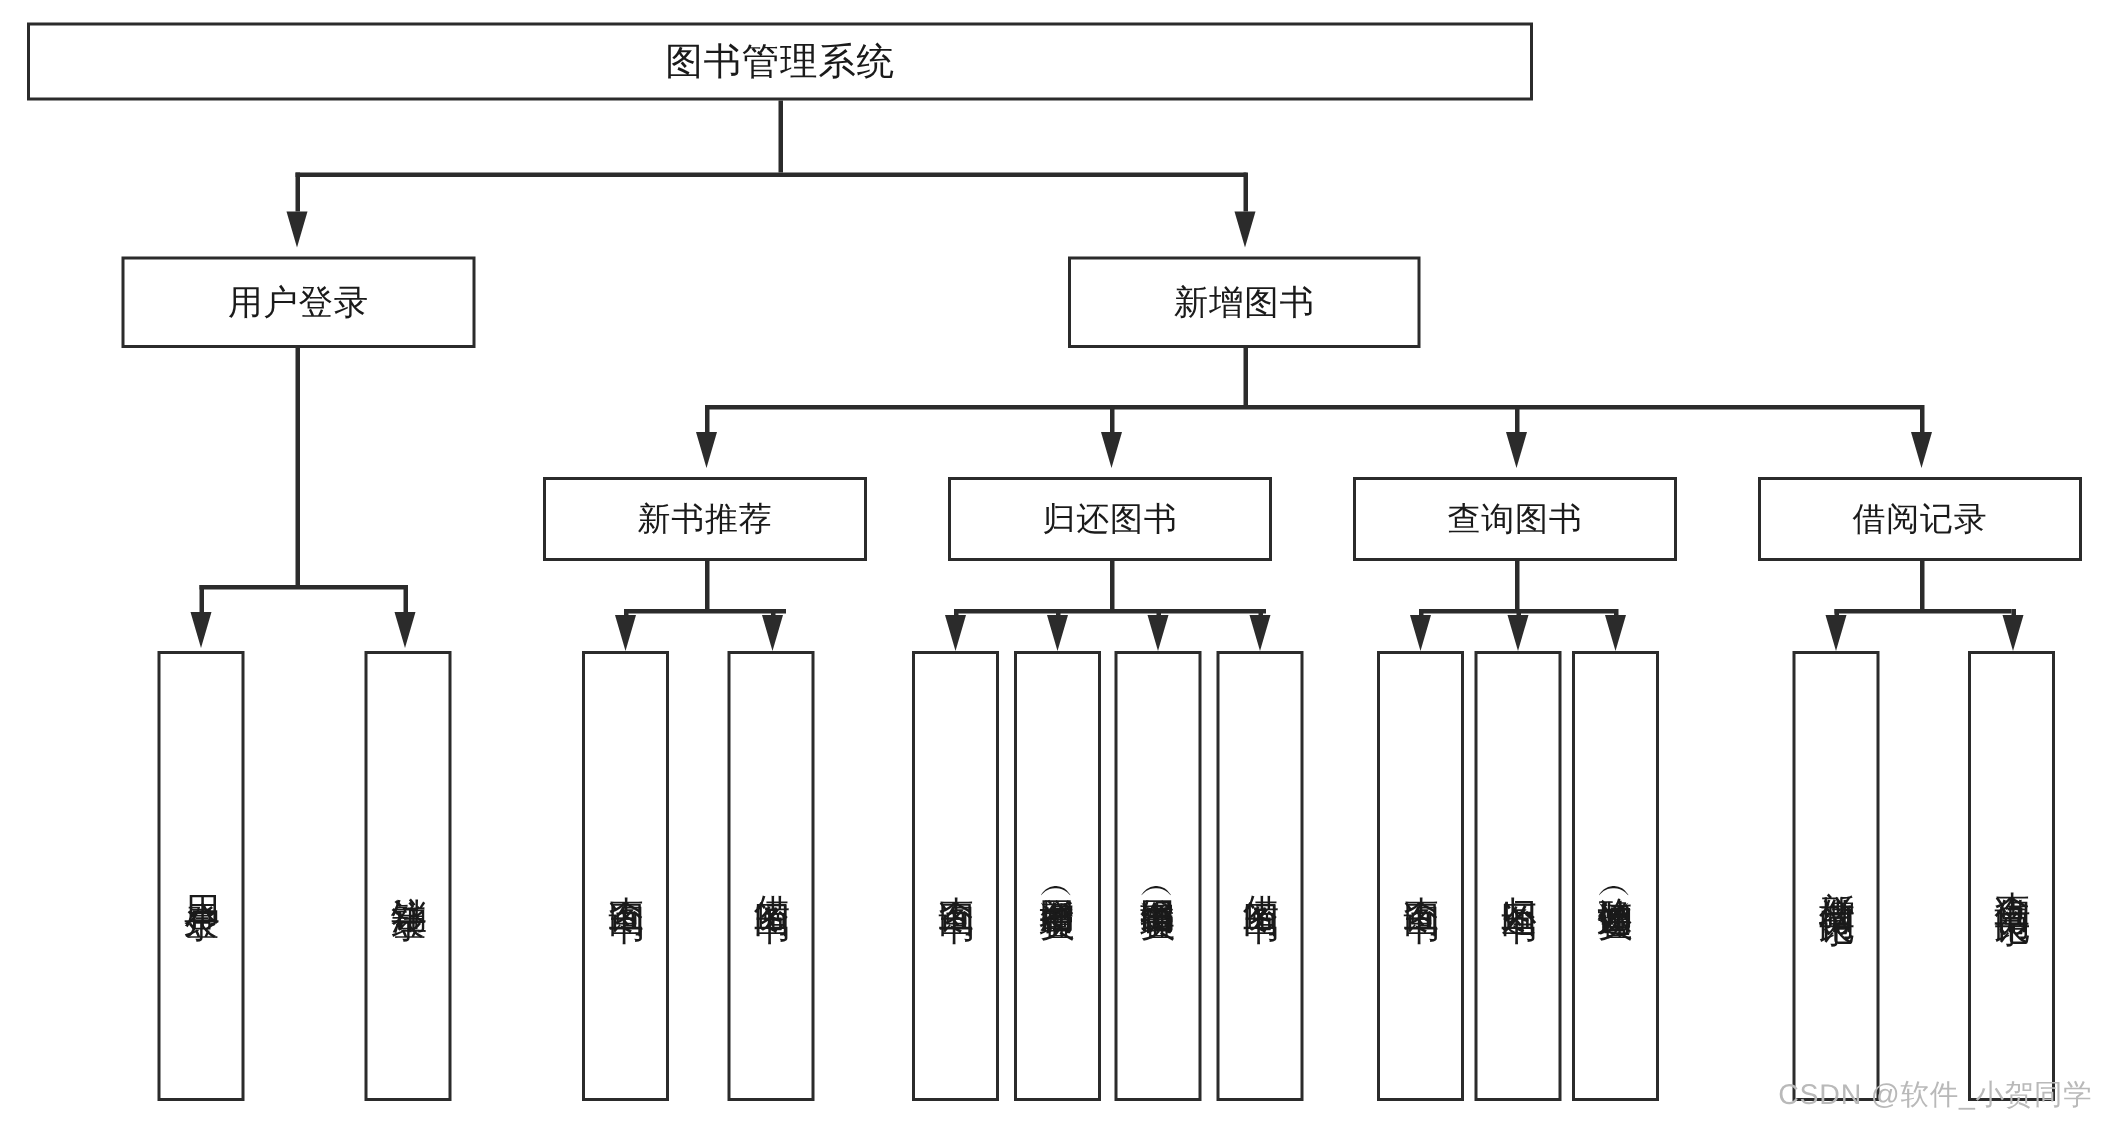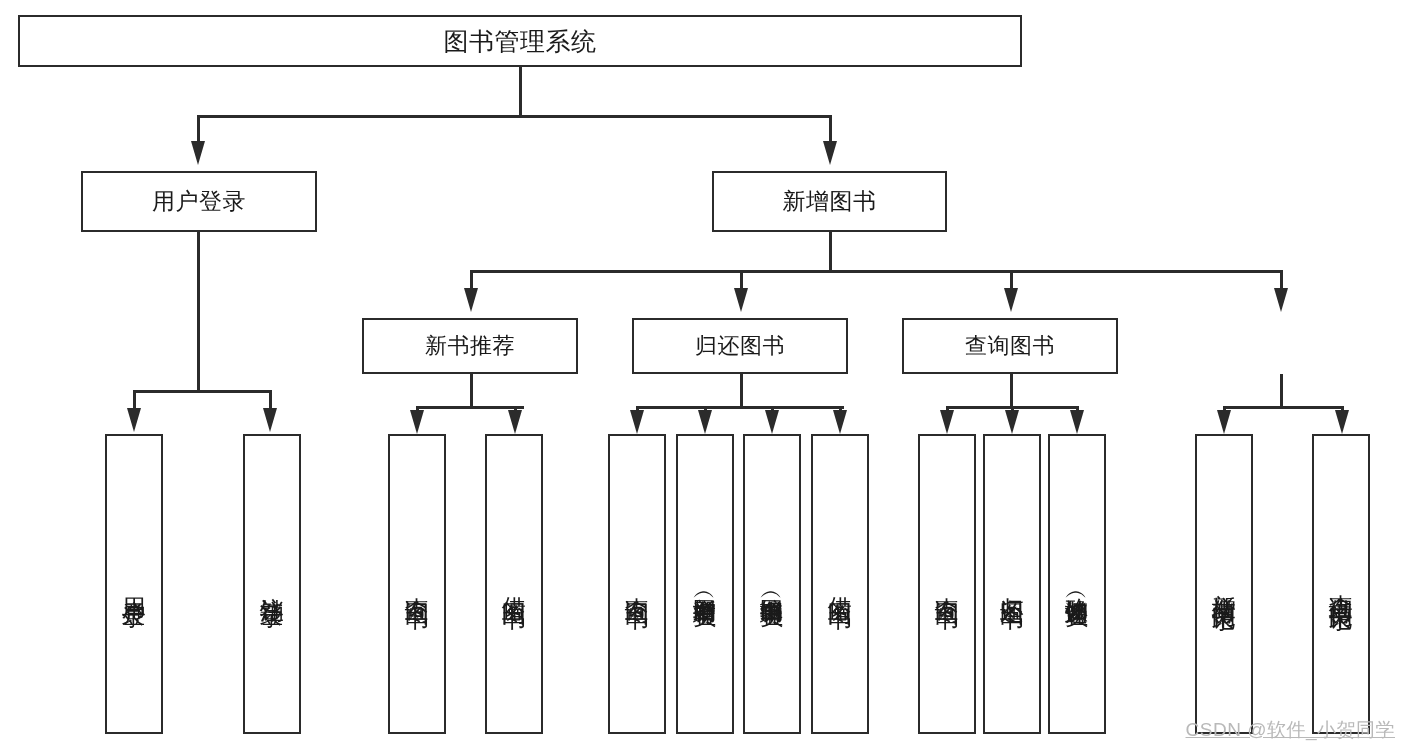--- a/index.html
+++ b/index.html
@@ -82,21 +82,20 @@
   
   #watermark {
     position: absolute;
     right: 10px;
     bottom: 4px;
     font-size: 19px;
     color: #b9b9b9;
     white-space: nowrap;
     letter-spacing: 0.5px;
     user-select: none;
-    text-decoration: underline;
   }
 </style>
 </head>
 <body>
 
 <div id="canvas">
 
   <div class="node h-root" style="left:18px; top:15px; width:1004px; height:52px;">
     <span class="label">图书管理系统</span>
   </div>
@@ -137,20 +136,23 @@
 
   <div class="node h-l3" style="left:362px; top:318px; width:216px; height:56px;">
     <span class="label">新书推荐</span>
   </div>
   <div class="node h-l3" style="left:632px; top:318px; width:216px; height:56px;">
     <span class="label">归还图书</span>
   </div>
   <div class="node h-l3" style="left:902px; top:318px; width:216px; height:56px;">
     <span class="label">查询图书</span>
   </div>
+  <div class="node h-l3" style="left:1172px; top:318px; width:216px; height:56px;">
+    <span class="label">借阅记录</span>
+  </div>
 
   <div class="vline" style="left:470px; top:374px; height:34px;"></div>
   <div class="hline" style="left:416px; top:406px; width:108px;"></div>
   <div class="vline" style="left:416px; top:406px; height:6px;"></div>
   <div class="arrow" style="left:410px; top:410px;"></div>
   <div class="vline" style="left:514px; top:406px; height:6px;"></div>
   <div class="arrow" style="left:508px; top:410px;"></div>
 
   <div class="vline" style="left:740px; top:374px; height:34px;"></div>
   <div class="hline" style="left:636px; top:406px; width:208px;"></div>

